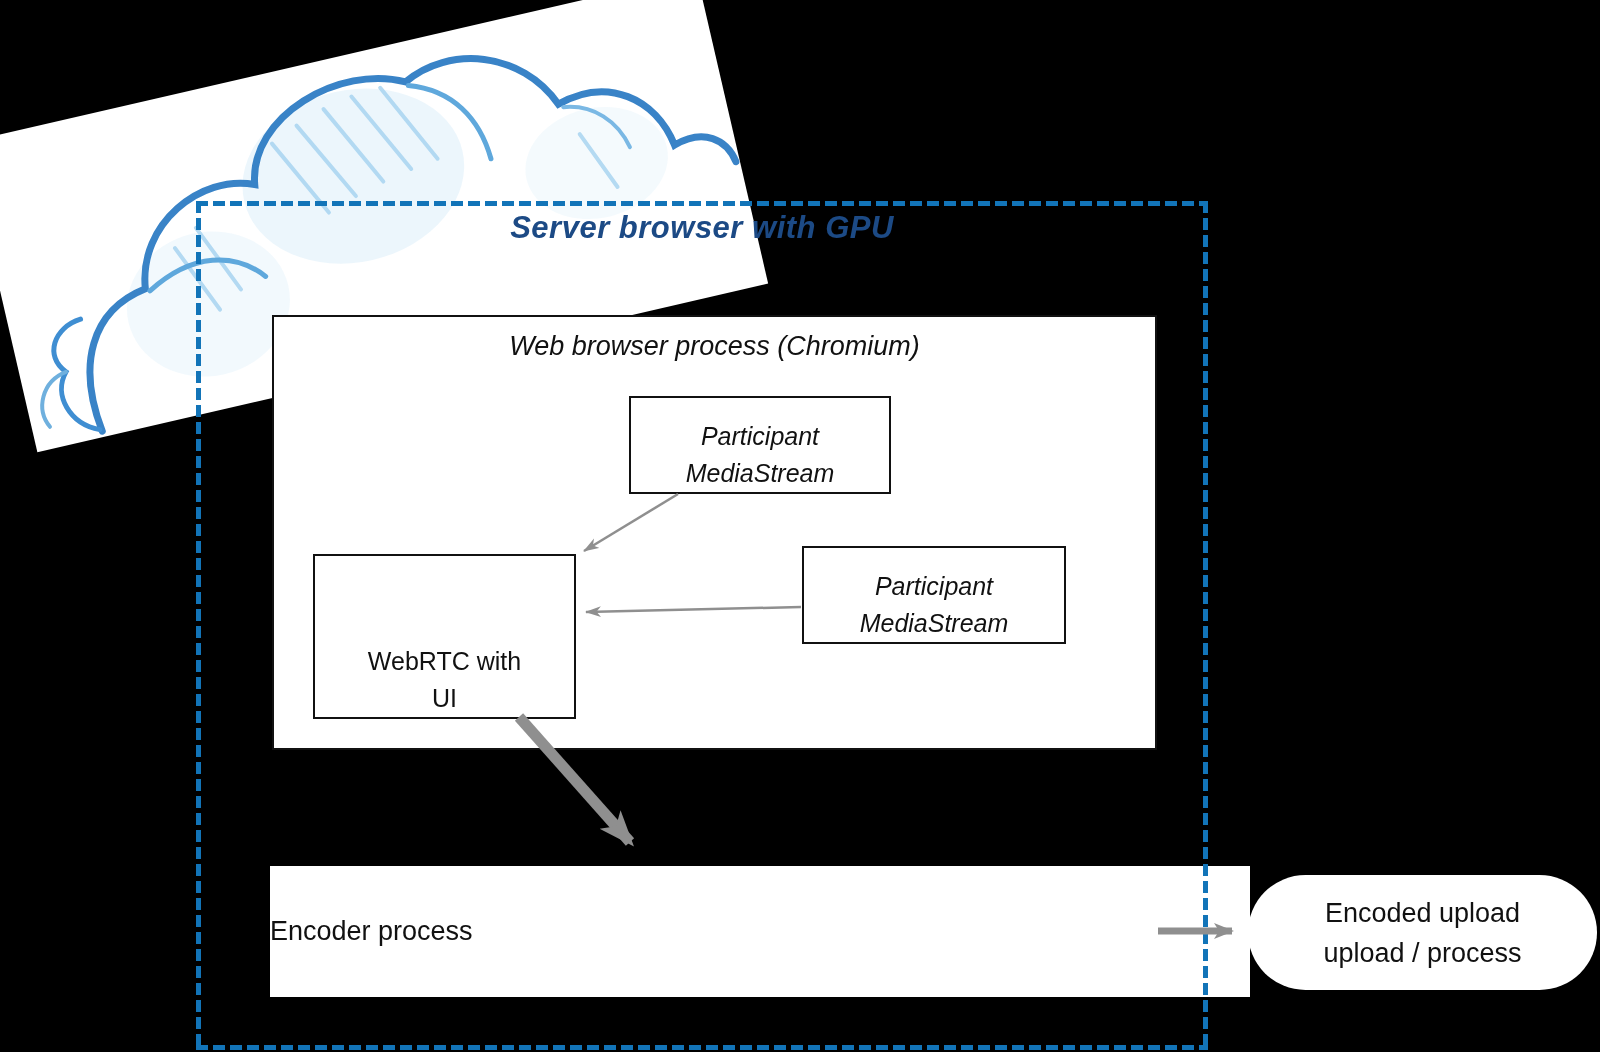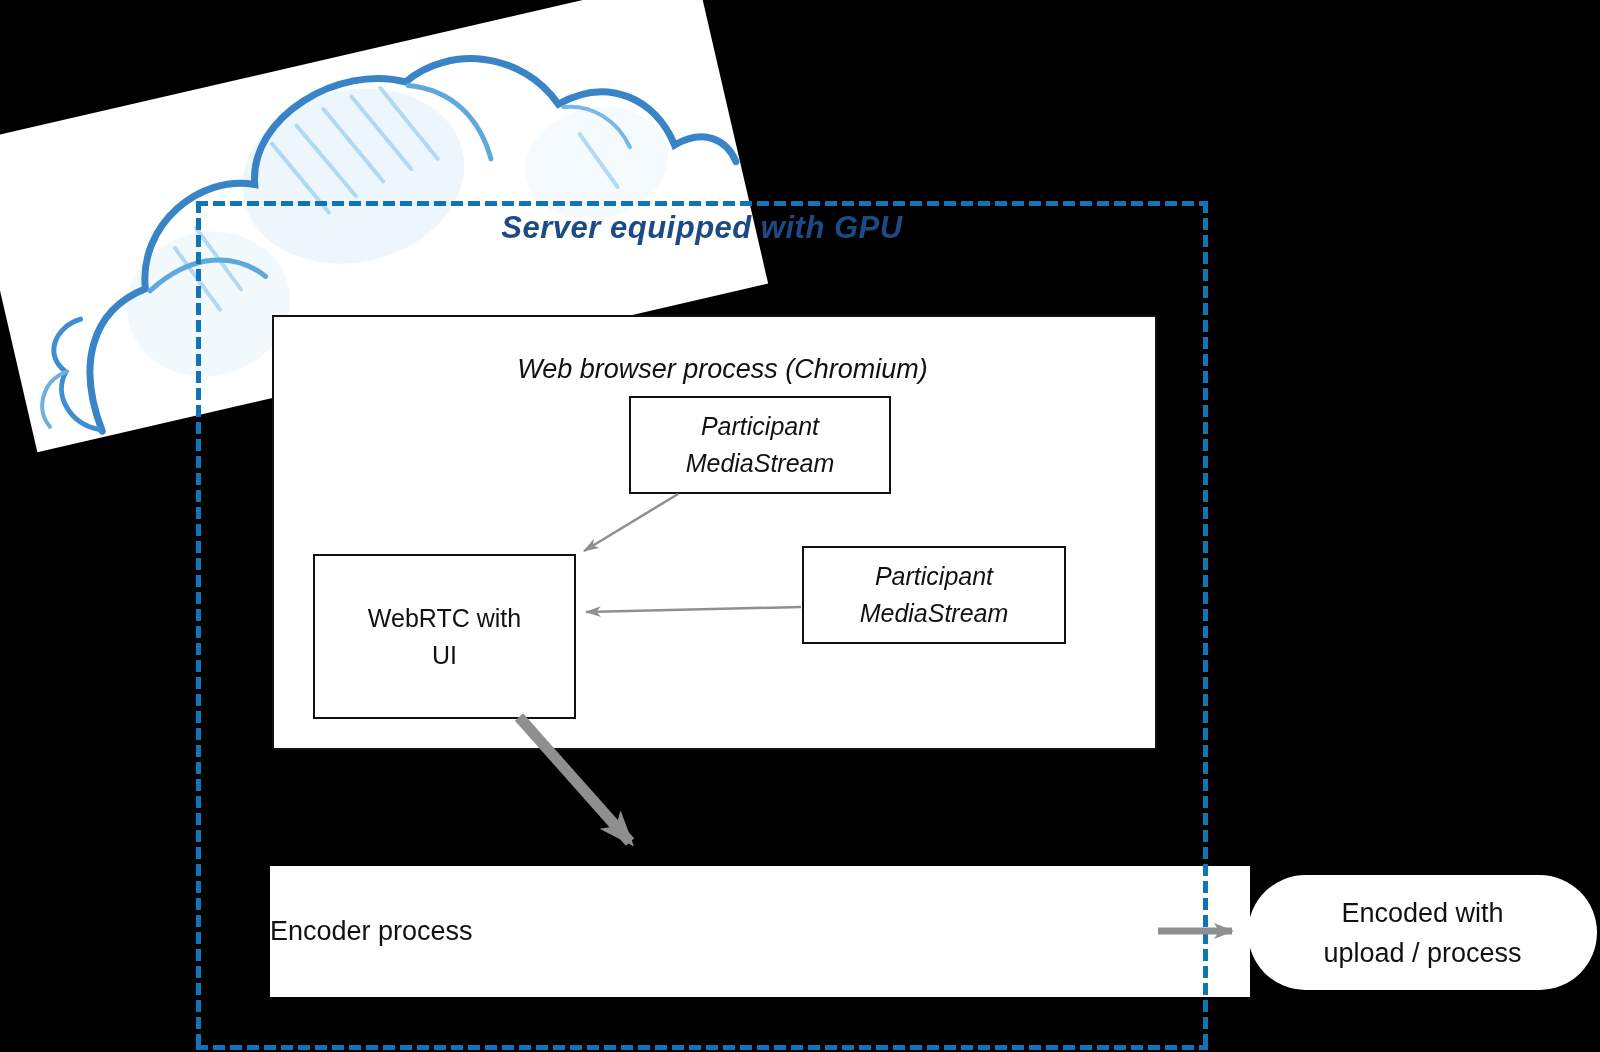--- a/index.html
+++ b/index.html
@@ -31,26 +31,26 @@
   .edge.right{left:1203px;}
   .server-title{
     position:absolute;left:196px;top:210px;width:1012px;z-index:4;
     text-align:center;font-size:31px;font-weight:bold;font-style:italic;
     color:var(--navy);letter-spacing:0.5px;
   }
   
   .box{position:absolute;background:#fff;z-index:2;box-sizing:border-box;}
   .browser{left:272px;top:315px;width:885px;height:435px;border:2px solid var(--ink);}
   .browser-title{
-    position:absolute;top:14px;left:8px;width:100%;text-align:center;
-    font-size:27px;font-style:italic;margin-top:23px;
+    position:absolute;top:14px;left:0;width:100%;text-align:center;
+    font-size:27px;font-style:italic;
   }
   .node{
     border:2px solid var(--ink);display:flex;flex-direction:column;
-    align-items:center;justify-content:center;text-align:center;
+    align-items:center;justify-content:flex-end;text-align:center;
     font-size:25px;line-height:37px;z-index:2;
   }
   .italic{font-style:italic;}
   .p1{left:629px;top:396px;width:262px;height:98px;}
   .p2{left:802px;top:546px;width:264px;height:98px;}
   .webrtc{left:313px;top:554px;width:263px;height:165px;font-style:normal;}
   .encoder{
     left:270px;top:866px;width:980px;height:131px;display:flex;
     align-items:center;justify-content:flex-start;font-size:27px;
   }
@@ -91,21 +91,21 @@
         <path d="M46,246 C20,250 8,276 18,296" stroke="#6fb0de" stroke-width="4"></path>
       </g>
     </svg>
   </div>
 
   <div class="edge h top"></div>
   <div class="edge h bottom"></div>
   <div class="edge v left"></div>
   <div class="edge v right"></div>
 
-  <div class="server-title">Server equipped with GPU</div>
+  <div class="server-title">Server browser with GPU</div>
 
   <div class="box browser">
     <div class="browser-title">Web browser process (Chromium)</div>
   </div>
 
   <div class="box node italic p1">
     <span>Participant</span>
     <span>MediaStream</span>
   </div>
 
@@ -117,21 +117,21 @@
   <div class="box node webrtc">
     <span>WebRTC with</span>
     <span>UI</span>
   </div>
 
   <div class="box encoder">
     <span>Encoder process</span>
   </div>
 
   <div class="box pill">
-    <span>Encoded with</span>
+    <span>Encoded upload</span>
     <span>upload / process</span>
   </div>
 
   <svg class="arrows">
     <defs>
       <marker id="headThin" markerUnits="userSpaceOnUse" markerWidth="18" markerHeight="13" refX="15" refY="5.5" orient="auto">
         <path d="M0,0 L16,5.5 L0,11 L4.5,5.5 Z" fill="#8f8f8f"></path>
       </marker>
       <marker id="headMid" markerUnits="userSpaceOnUse" markerWidth="24" markerHeight="20" refX="18" refY="8" orient="auto">
         <path d="M0,0 L20,8 L0,16 L5,8 Z" fill="#8f8f8f"></path>

